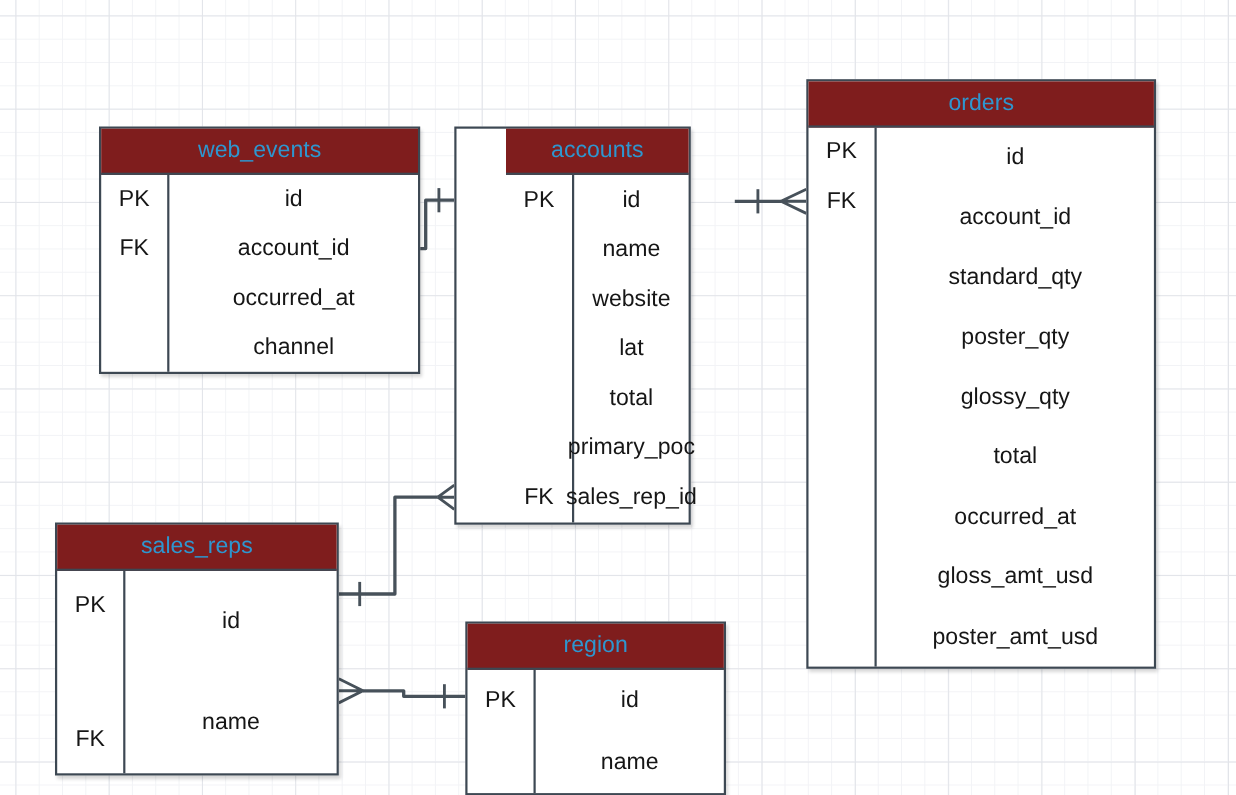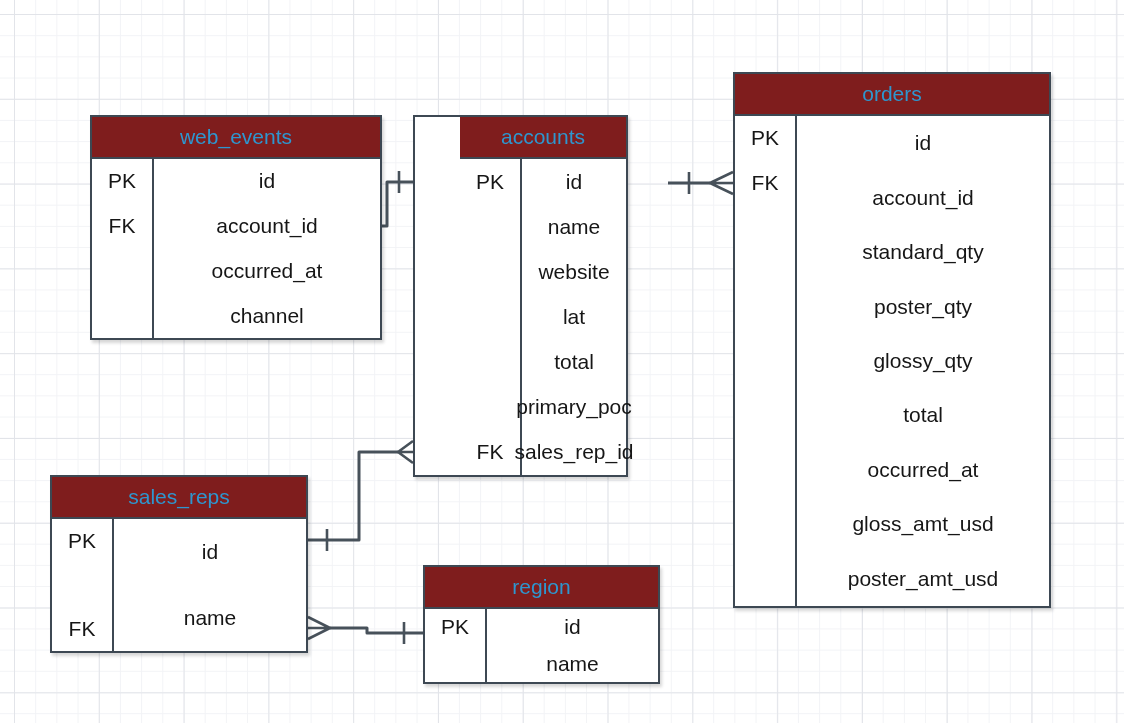--- a/index.html
+++ b/index.html
@@ -167,36 +167,36 @@
           <div class="cell">poster_qty</div>
           <div class="cell">glossy_qty</div>
           <div class="cell">total</div>
           <div class="cell">occurred_at</div>
           <div class="cell">gloss_amt_usd</div>
           <div class="cell">poster_amt_usd</div>
         </div>
     </div>
   </div>
 
-  <div class="entity" style="left:50px;top:475px;width:258px;height:178px;">
+  <div class="entity" style="left:50px;top:475px;width:258px;height:230px;">
     <div class="entity-header">sales_reps</div>
     <div class="entity-body">
       <div class="key-col">
           <div class="cell">PK</div>
           <div class="cell"></div>
           <div class="cell">FK</div>
         </div>
       <div class="field-col">
           <div class="cell">id</div>
           <div class="cell">name</div>
         </div>
     </div>
   </div>
 
-  <div class="entity" style="left:423px;top:565px;width:237px;height:119px;">
+  <div class="entity" style="left:423px;top:565px;width:237px;height:158px;">
     <div class="entity-header">region</div>
     <div class="entity-body">
       <div class="key-col">
           <div class="cell">PK</div>
           <div class="cell"></div>
         </div>
       <div class="field-col">
           <div class="cell">id</div>
           <div class="cell">name</div>
         </div>

